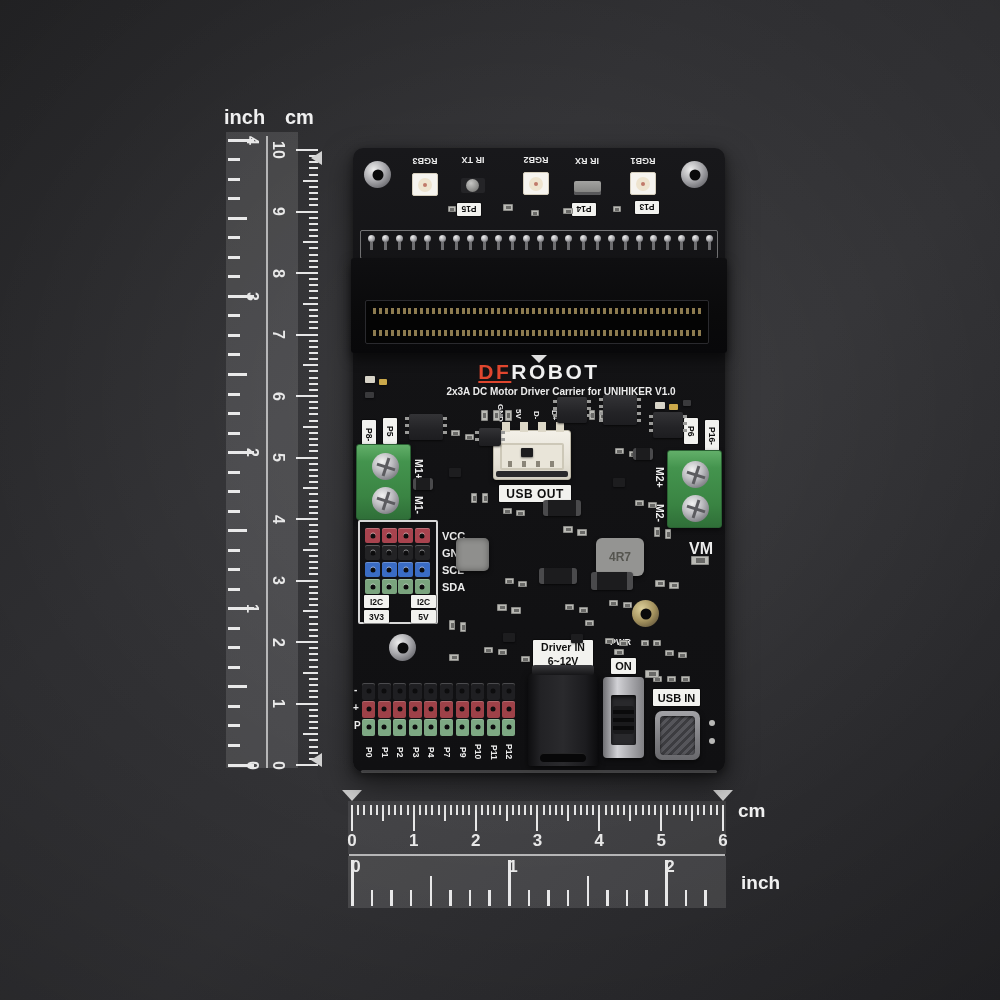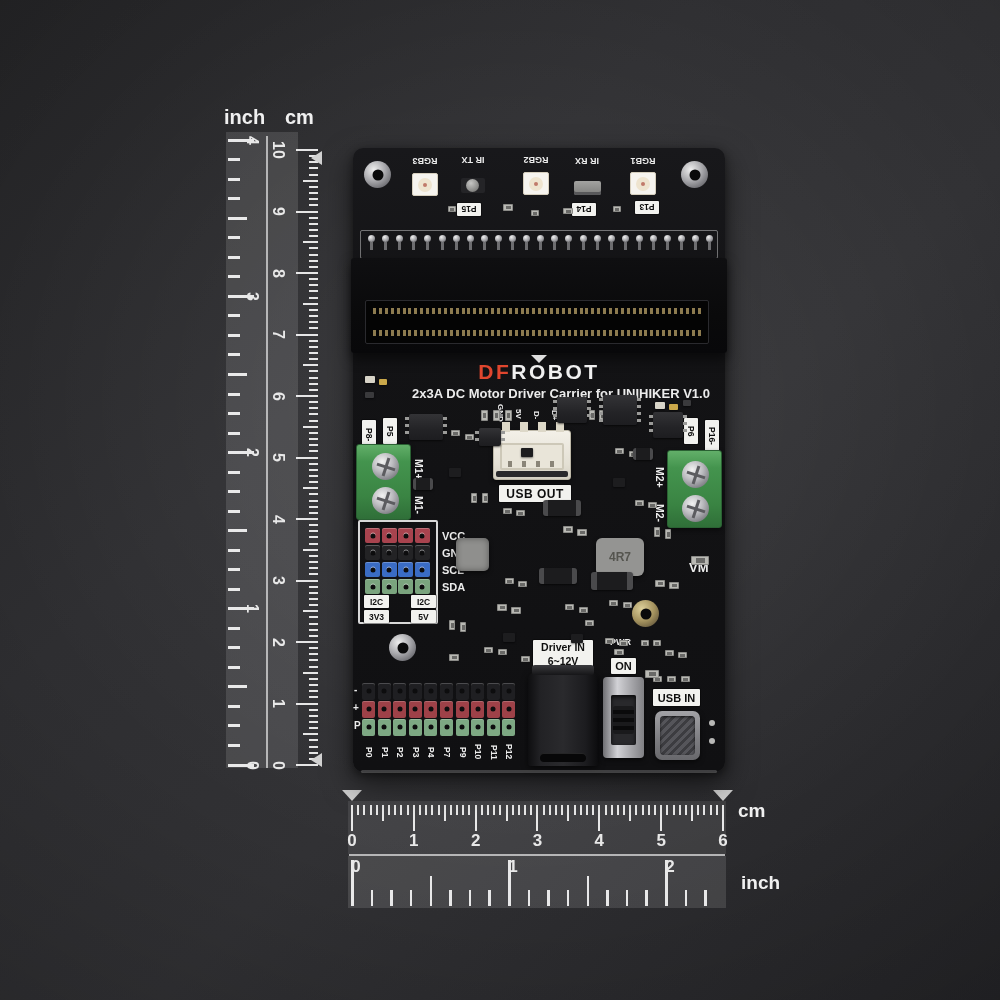--- a/index.html
+++ b/index.html
@@ -531,23 +531,23 @@
           <div class="gold" style="left: 322.9px; top: 72px;"></div>
           <div class="gold" style="left: 328.8px; top: 72px;"></div>
           <div class="gold" style="left: 334.7px; top: 72px;"></div>
           <div class="gold" style="left: 340.6px; top: 72px;"></div>
           <div class="gold" style="left: 346.5px; top: 72px;"></div>
         </div>
     </div>
     <div class="tri" style="left:178px;top:207px;border-left:8px solid transparent;border-right:8px solid transparent;border-top:8px solid #dedede;"></div>
 
     <div class="abs" style="left:0;top:212px;width:372px;text-align:center;font-size:21px;font-weight:800;letter-spacing:2.5px;">
-      <span style="color:#e0462e;">DF</span><span style="color:#f0f0f0;">ROBOT</span>
-    </div>
-    <div class="silk" style="left:0;top:238px;width:416px;text-align:center;font-size:13px;">2x3A DC Motor Driver Carrier for UNIHIKER V1.0</div>
+      <span style="color:#e0462e;text-decoration:underline;">DF</span><span style="color:#f0f0f0;">ROBOT</span>
+    </div>
+    <div class="silk" style="left:0;top:238px;width:416px;text-align:center;font-size:10px;">2x3A DC Motor Driver Carrier for UNIHIKER V1.0</div>
 
     <div class="lbl-box vtext" style="left:9px;top:272px;width:14px;height:30px;font-size:8.5px;">P8-</div>
     <div class="lbl-box vtext" style="left:30px;top:270px;width:14px;height:26px;font-size:8.5px;">P5</div>
     <div class="lbl-box vtext" style="left:331px;top:270px;width:14px;height:26px;font-size:8.5px;">P6</div>
     <div class="lbl-box vtext" style="left:352px;top:272px;width:14px;height:32px;font-size:8.5px;">P16-</div>
 
     <div class="silk vtext" style="left:141px;top:250px;width:12px;height:30px;font-size:8px;">GND</div>
     <div class="silk vtext" style="left:159px;top:252px;width:12px;height:28px;font-size:8px;">5V</div>
     <div class="silk vtext" style="left:177px;top:254px;width:12px;height:26px;font-size:8px;">D-</div>
     <div class="silk vtext" style="left:195px;top:254px;width:12px;height:26px;font-size:8px;">D+</div>
@@ -585,21 +585,21 @@
           <i class="b"></i>
         </div>
       <div class="screw" style="left:14px;top:44px;">
           <i class="a"></i>
           <i class="b"></i>
         </div>
     </div>
     <div class="silk vtext" style="left:300px;top:312px;width:13px;height:34px;font-size:10.5px;">M2+</div>
     <div class="silk vtext" style="left:300px;top:348px;width:13px;height:34px;font-size:10.5px;">M2-</div>
 
-    <div class="silk" style="left:336px;top:412px;font-size:13px;">VM</div>
+    <div class="silk" style="left:336px;top:392px;font-size:16px;">VM</div>
     <div class="smd" style="left:338px;top:408px;width:18px;height:9px;"></div>
 
     <div class="abs" style="left:5px;top:372px;width:80px;height:104px;border:2px solid #d8d8d8;border-radius:2px;"></div>
     <div id="i2c-pins" class="abs" style="left:0;top:0;">
         <div class="ipin" style="left: 12px; top: 380px; background: rgb(168, 67, 78);"></div>
         <div class="ipin" style="left: 28.5px; top: 380px; background: rgb(168, 67, 78);"></div>
         <div class="ipin" style="left: 45px; top: 380px; background: rgb(168, 67, 78);"></div>
         <div class="ipin" style="left: 61.5px; top: 380px; background: rgb(168, 67, 78);"></div>
         <div class="ipin" style="left: 12px; top: 397px; background: rgb(35, 35, 37);"></div>
         <div class="ipin" style="left: 28.5px; top: 397px; background: rgb(35, 35, 37);"></div>

